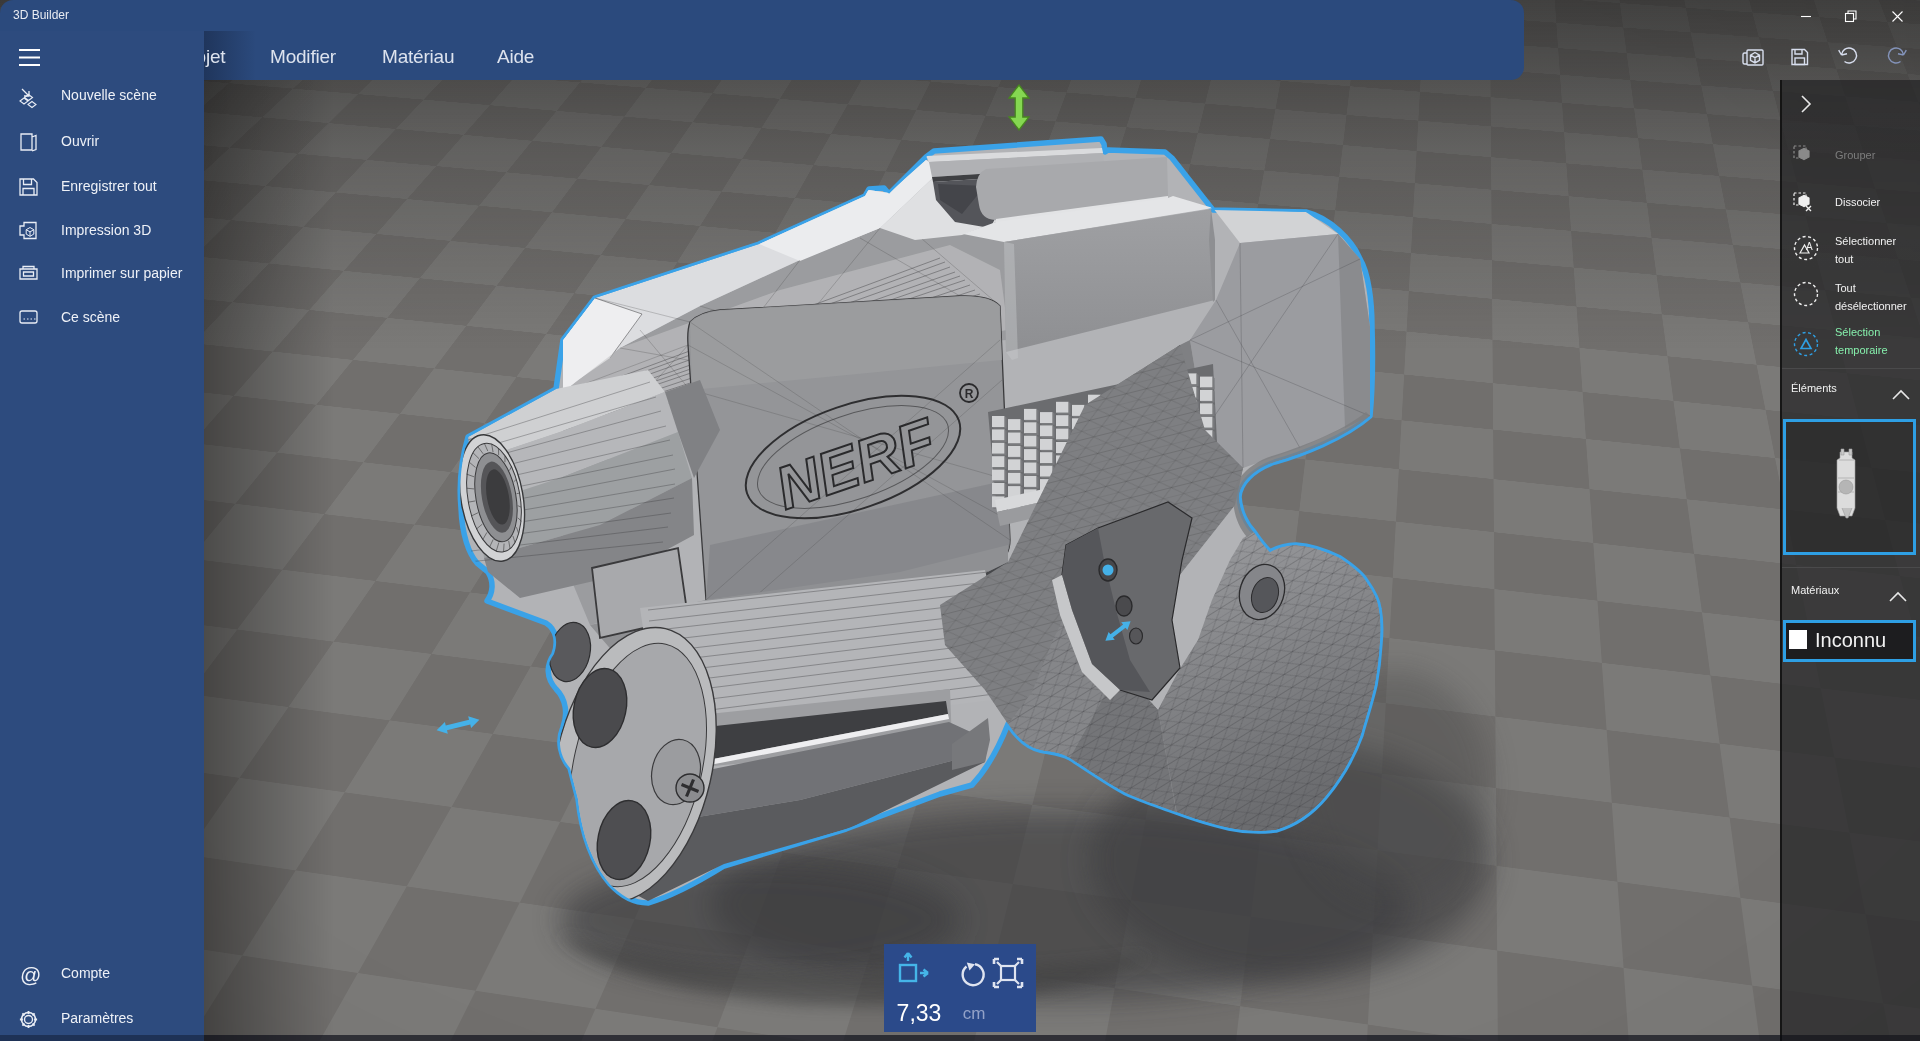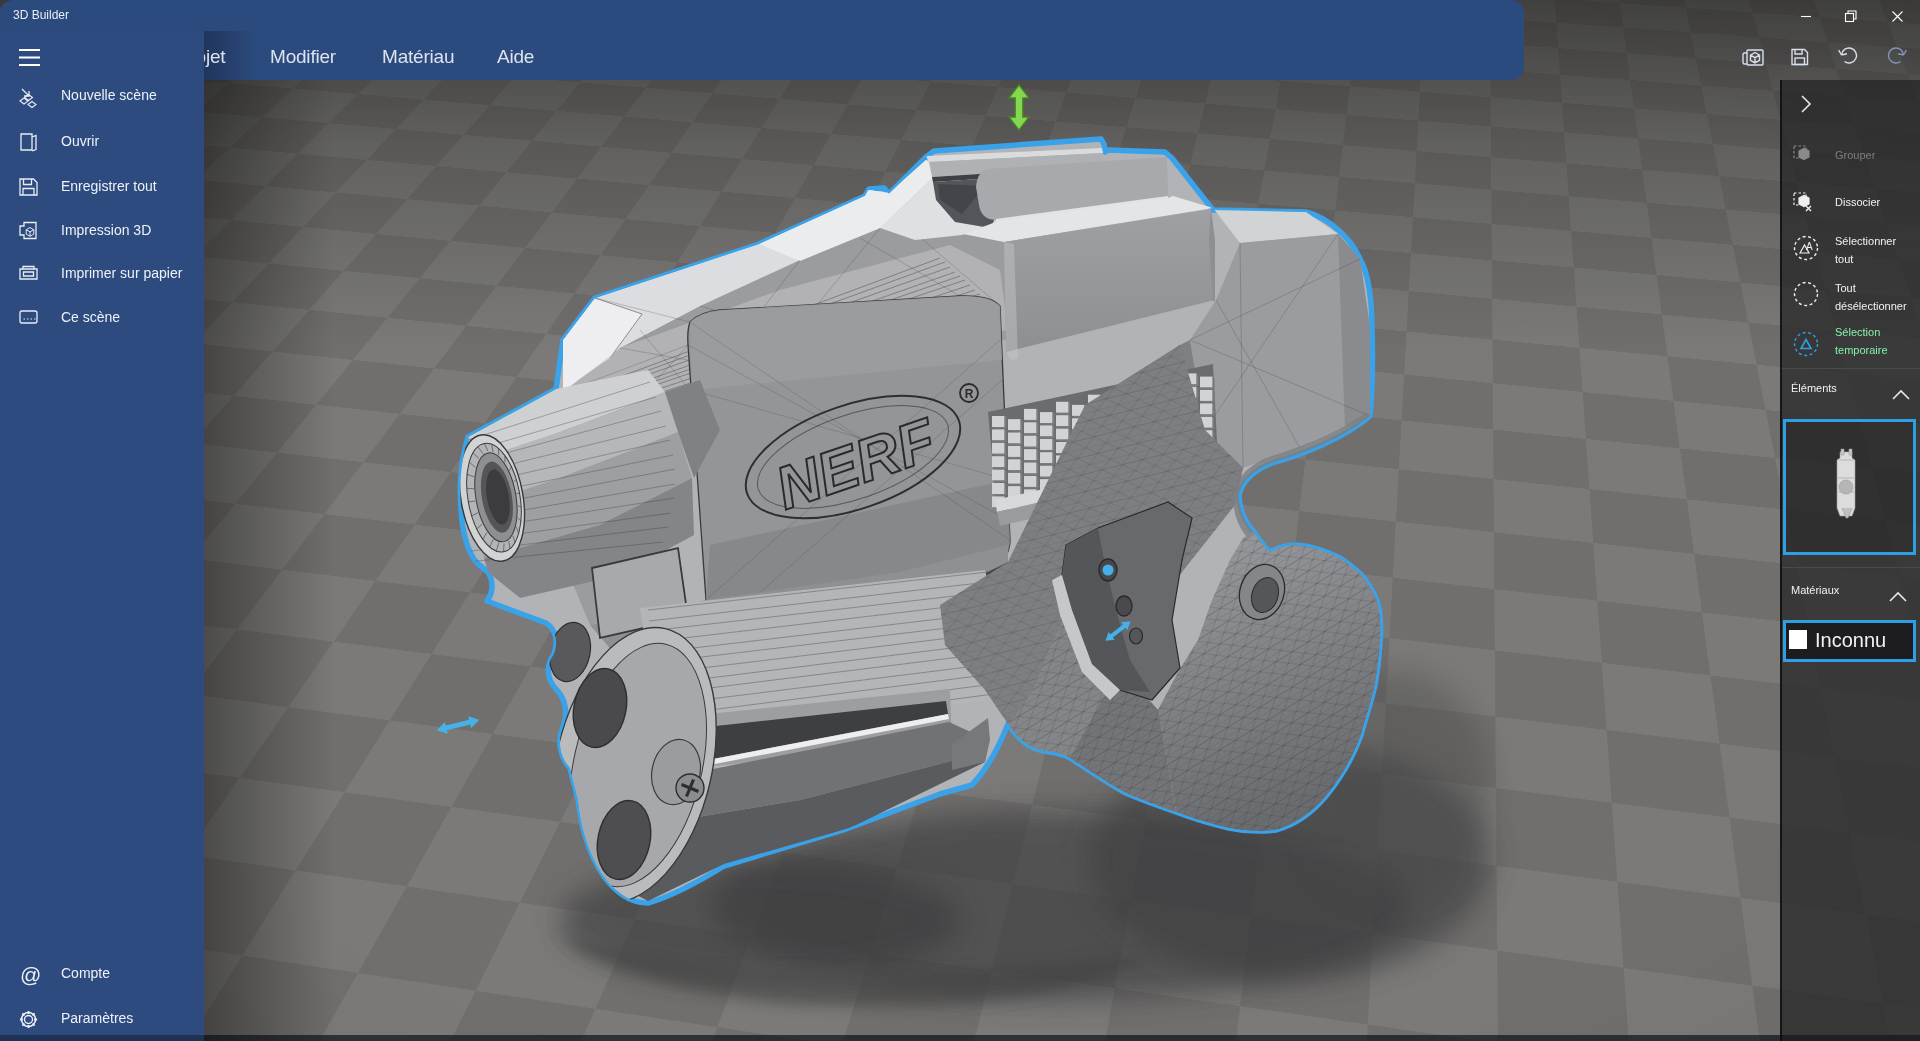--- a/index.html
+++ b/index.html
@@ -767,14 +767,37 @@
     <div class="ritem" style="left:53px; top:66px; color:#7d7d7d">Grouper</div>
     <div class="ritem" style="left:53px; top:113px">Dissocier</div>
     <div class="ritem" style="left:53px; top:152px">Sélectionner<br>tout</div>
     <div class="ritem" style="left:53px; top:199px">Tout<br>désélectionner</div>
     <div class="ritem" style="left:53px; top:243px; color:#86efac">Sélection<br>temporaire</div>
     <div class="ritem" style="left:9px; top:299px">Éléments</div>
     <div class="ritem" style="left:9px; top:501px">Matériaux</div>
     <div class="ritem" style="left:33px; top:551px; font-size:20px">Inconnu</div>
   </div>
 
+  <div id="btool">
+    <svg width="152" height="88" viewBox="0 0 152 88" style="position:absolute;left:0;top:0">
+
+      <g stroke="#45b5e8" stroke-width="2.4" fill="none">
+        <rect x="16" y="21" width="16" height="16"></rect>
+        <path d="M24,17 v-8 M24,9 l-3.5,4.5 M24,9 l3.5,4.5"></path>
+        <path d="M36,29 h8 M44,29 l-4.5,-3.5 M44,29 l-4.5,3.5"></path>
+      </g>
+
+      <g stroke="#dfe4f0" stroke-width="2.4" fill="none">
+        <path d="M82.5,22.5 a10.5,10.5 0 1 0 8.5,-2.2"></path>
+        <path d="M85.5,26.5 l5.5,-6.2 -8.2,-1.8" fill="#dfe4f0" stroke="none"></path>
+      </g>
+
+      <g stroke="#dfe4f0" stroke-width="2.2" fill="none">
+        <rect x="117" y="22" width="14" height="14"></rect>
+        <path d="M113,18 l5,5 M113,40 l5,-5 M135,18 l-5,5 M135,40 l-5,-5"></path>
+        <path d="M110,15 h5 m-5,0 v5 M138,15 h-5 m5,0 v5 M110,43 h5 m-5,0 v-5 M138,43 h-5 m5,0 v-5" stroke-width="2.6"></path>
+      </g>
+    </svg>
+    <div style="position:absolute;left:10px;top:56px;width:50px;text-align:center;font-size:23px;color:#ffffff">7,33</div>
+    <div style="position:absolute;left:70px;top:60px;width:40px;text-align:center;font-size:17px;color:#93a2c8">cm</div>
+  </div>
   <div style="position:absolute;left:0;top:1035px;width:1920px;height:6px;background:rgba(8,10,20,.38)"></div>
 </div>
 
 </body></html>

